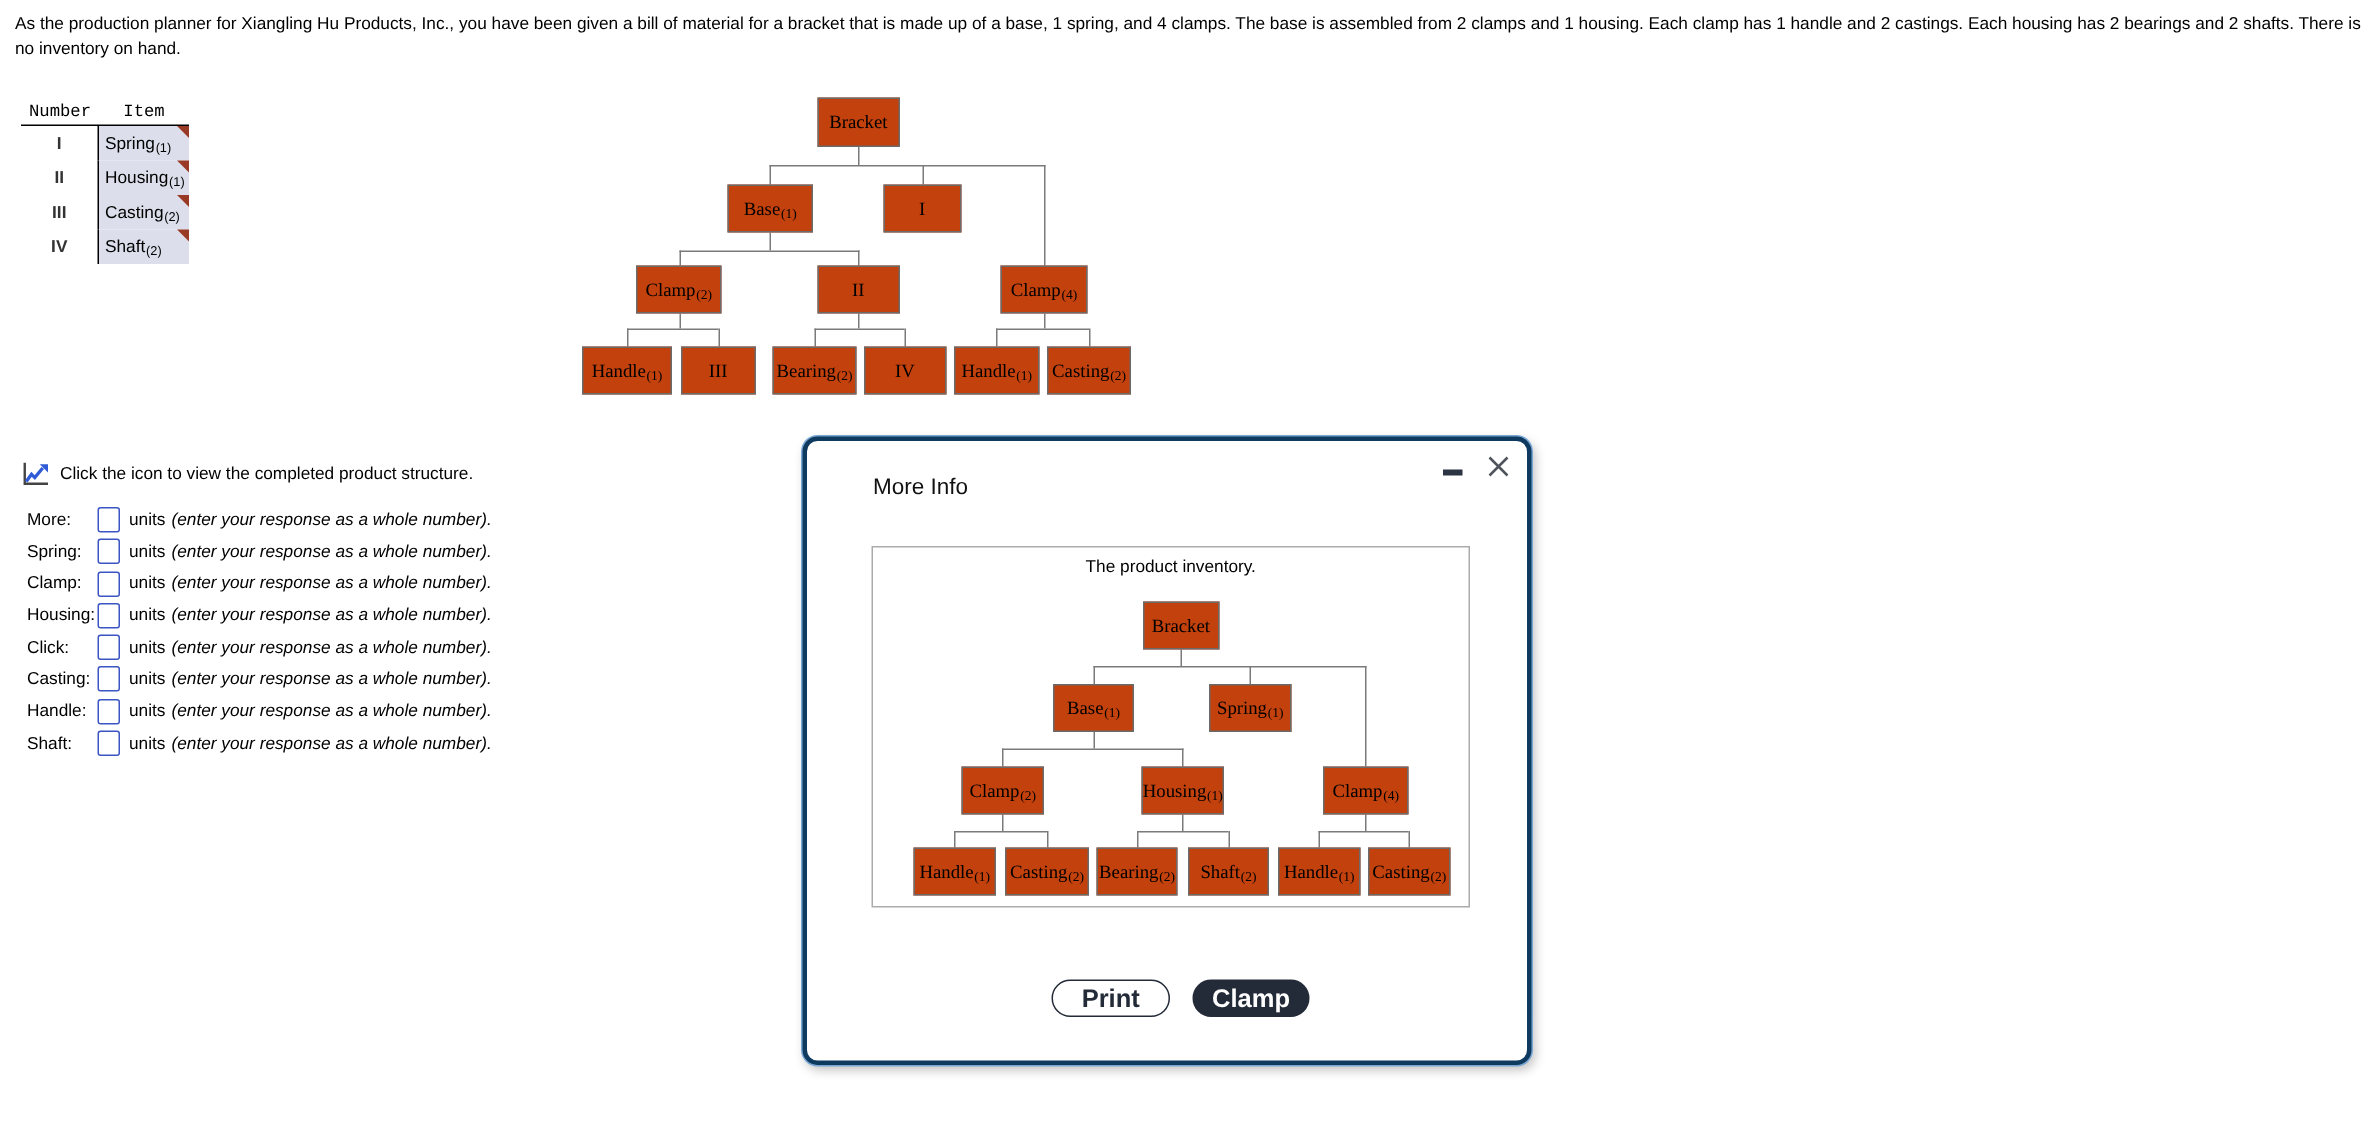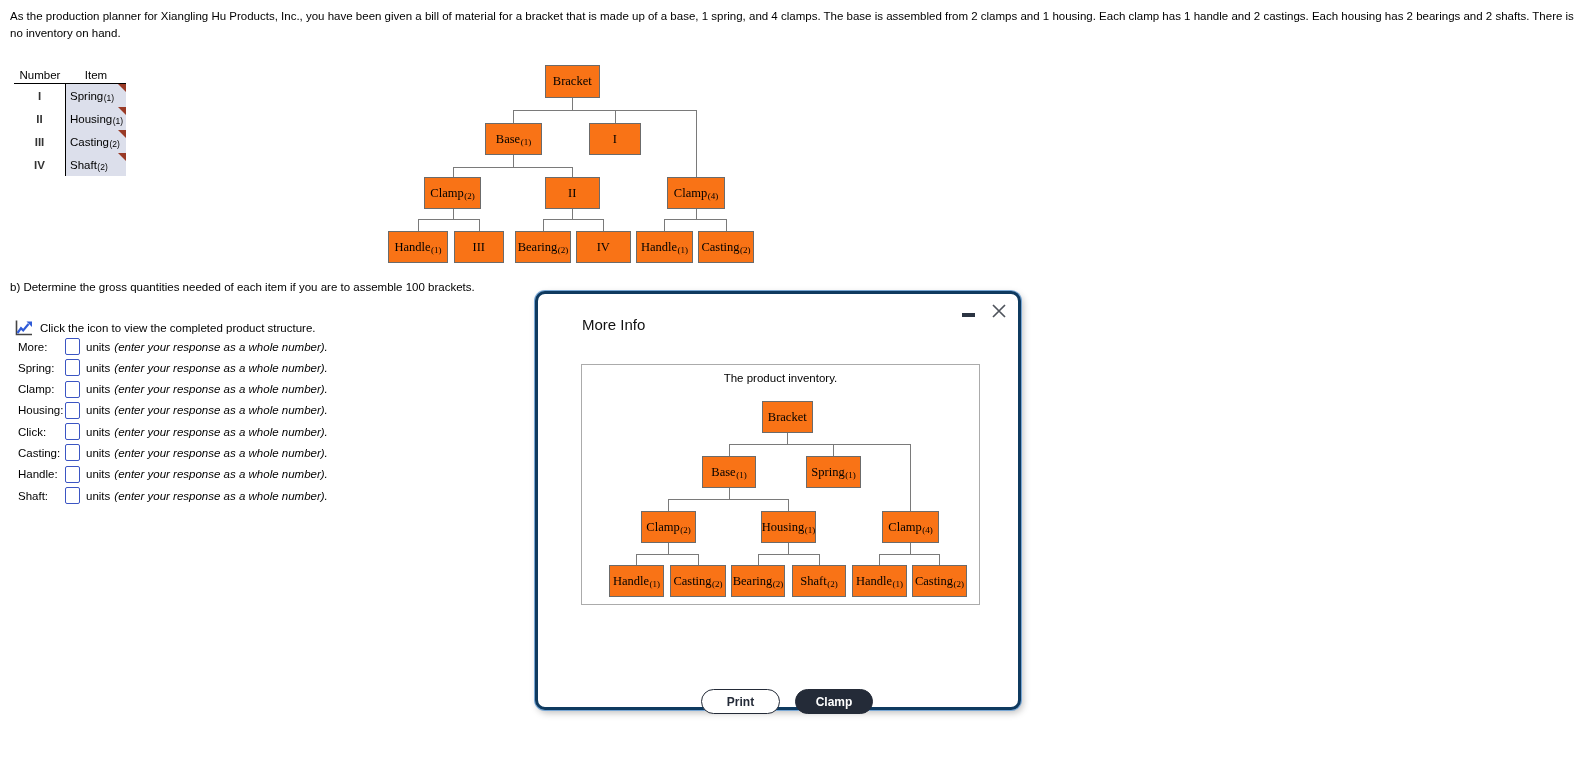--- a/index.html
+++ b/index.html
@@ -5,65 +5,65 @@
   * { margin:0; padding:0; box-sizing:border-box; }
   html,body { width:1582px; height:757px; background:#ffffff; overflow:hidden;
               font-family:"Liberation Sans", sans-serif; color:#000; }
   #page { position:relative; width:1582px; height:757px; }
 
   .abs { position:absolute; }
   .txt11 { font-size:11.5px; line-height:17px; }
 
   
   #match-table { position:absolute; left:14px; top:66px; width:112px; font-size:11.5px; }
-  .mt-header { display:flex; border-bottom:1.5px solid #000; height:18px; align-items:center; }
+  .mt-header { display:flex; border-bottom:1.5px solid #000; height:18px; align-items:center;font-family:Liberation Mono, monospace; }
   .mt-header span:first-child { width:52px; text-align:center; }
   .mt-header span:last-child  { width:60px; text-align:center; }
   .mt-row { display:flex; height:23px; }
   .mt-num { width:52px; text-align:center; font-weight:bold; color:#333;
             display:flex; align-items:center; justify-content:center; border-right:1.5px solid #000; }
   .mt-item { width:60px; background:#dcdfeb; position:relative; display:flex;
              align-items:center; padding-left:4px; cursor:pointer; }
   .mt-item .corner { position:absolute; right:0; top:0; width:0; height:0;
                      border-top:8px solid #993a26; border-left:8px solid transparent; }
   .sub { font-size:8.5px; position:relative; top:2.5px; margin-left:0.5px; }
 
   
   .tree { position:absolute; }
-  .tnode { position:absolute; height:32px; background:#f97316; border:1px solid #6b6b6b;
+  .tnode { position:absolute; height:32px; background:#c2410c; border:1px solid #6b6b6b;
            display:flex; align-items:center; justify-content:center;
            font-family:"Liberation Serif", serif; font-size:12.5px; white-space:nowrap; }
   .tnode .sub { font-size:9px; top:3px; }
   .hline, .vline { position:absolute; background:#7a7a7a; }
   .hline { height:1px; } .vline { width:1px; }
 
   
   #part-b-heading { left:10px; top:279px; }
-  #icon-row { left:14px; top:320px; display:flex; align-items:center; gap:7px; }
+  #icon-row { left:14px; top:308px; display:flex; align-items:center; gap:7px; }
   #fields { left:18px; top:338px; }
   .frow { display:flex; align-items:center; height:17px; margin-bottom:4.3px; font-size:11.5px; }
   .flabel { width:47px; }
   .qty { width:15px; height:17px; border:1.5px solid #3b55c3; border-radius:2px; background:#fff; }
   .funits { margin-left:6px; }
   .fhint { margin-left:4px; font-style:italic; }
 
   
   #modal { position:absolute; left:535px; top:291px; width:486px; height:419px;
            background:#fff; border:3px solid #0f3a5f; border-radius:10px;
            box-shadow:0 0 0 1px #79a7d4, 2px 3px 7px rgba(0,0,0,0.25); }
   #modal-title { position:absolute; left:44px; top:22px; font-size:15px; color:#111; }
   #min-btn { position:absolute; left:424px; top:17px; width:14px; height:8px; cursor:pointer; }
   #min-btn .dash { position:absolute; left:0; top:2px; width:13px; height:4px; background:#2b3442; }
   #close-btn { position:absolute; left:452px; top:8px; width:18px; height:18px; cursor:pointer; }
   #inner-panel { position:absolute; left:43px; top:70px; width:399px; height:241px;
                  border:1px solid #ababab; background:#fff; }
   #panel-title { position:absolute; left:0; top:7px; width:100%; text-align:center; font-size:11.5px; }
-  .pill { position:absolute; top:359px; height:25px; border-radius:13px; font-size:12px;
+  .pill { position:absolute; top:359px; height:25px; border-radius:13px; font-size:17px;
           display:flex; align-items:center; justify-content:center; cursor:pointer;
-          font-family:"Liberation Sans", sans-serif; font-weight:600;margin-top:36px; }
+          font-family:"Liberation Sans", sans-serif; font-weight:600; }
   #print-btn { left:163px; width:79px; background:#fff; border:1.7px solid #242b38; color:#242b38; }
   #done-btn  { left:257px; width:78px; background:#242b38; border:1.7px solid #242b38; color:#fff; }
 </style>
 </head>
 <body>
 
 <div id="page">
 
   <div class="abs txt11" style="left:10px; top:8px; width:1564px;">As the production planner for Xiangling Hu Products, Inc., you have been given a bill of material for a bracket that is made up of a base, 1 spring, and 4 clamps. The base is assembled from 2 clamps and 1 housing. Each clamp has 1 handle and 2 castings. Each housing has 2 bearings and 2 shafts. There is no inventory on hand.</div>
 
@@ -173,21 +173,20 @@
     <div class="tnode" style="left:248px; top:169px; width:57px;">
       <span>Handle</span>
         <span class="sub">(1)</span>
     </div>
     <div class="tnode" style="left:310px; top:169px; width:56px;">
       <span>Casting</span>
         <span class="sub">(2)</span>
     </div>
   </div>
 
-  <div class="abs txt11" id="part-b-heading">b) Determine the gross quantities needed of each item if you are to assemble 100 brackets.</div>
 
   <div class="abs" id="icon-row">
     <svg width="19" height="17" viewBox="0 0 19 17" style="cursor:pointer;">
       <path d="M2.5 0.5 V14.5 H18" stroke="#444" stroke-width="1.6" fill="none"></path>
       <path d="M3.5 13 L7 8.2 L9.2 10.4 L14.5 4" stroke="#2f5bd7" stroke-width="2.2" fill="none"></path>
       <polygon points="12.5,1.5 18,1.5 18,7" fill="#2f5bd7"></polygon>
     </svg>
     <span class="txt11">Click the icon to view the completed product structure.</span>
   </div>
 

